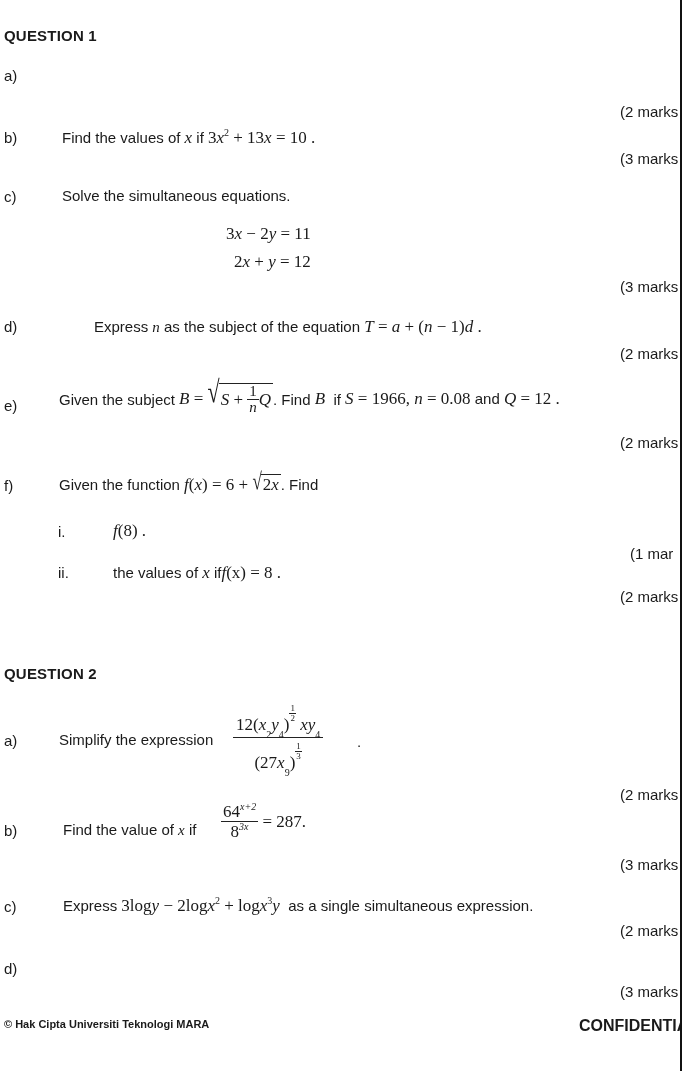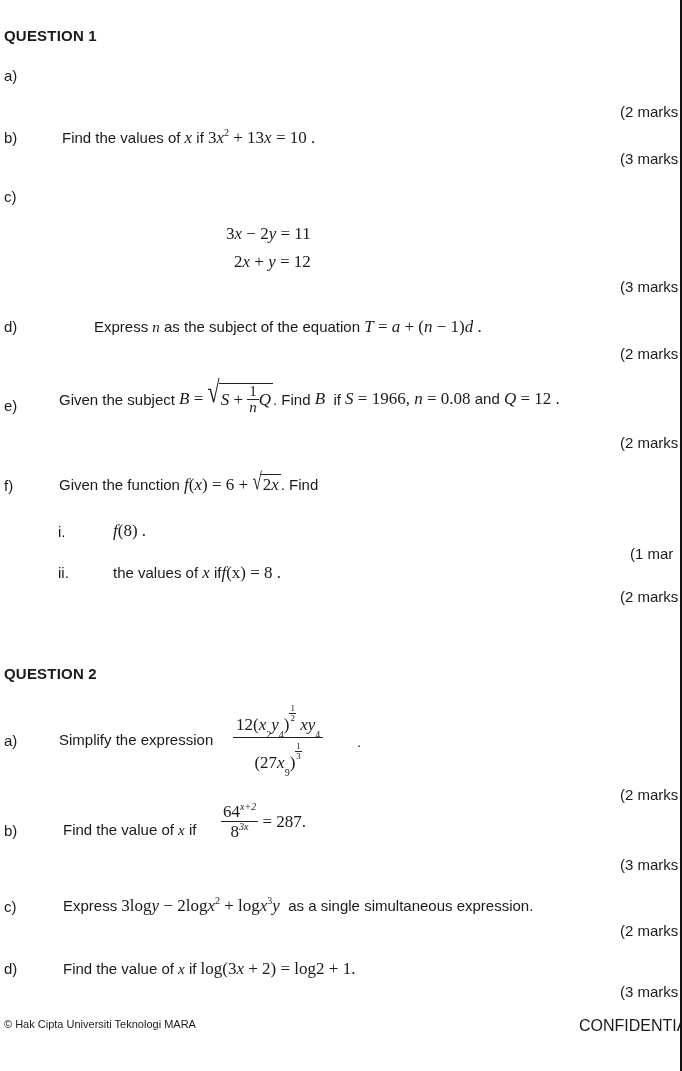--- a/index.html
+++ b/index.html
@@ -20,21 +20,21 @@
     sup { font-size: 10px; vertical-align: 7px; line-height: 0; }
     .frac { display: inline-block; vertical-align: middle; text-align: center; }
     .frac .num { display: block; padding: 0 2px; border-bottom: 1px solid #222; }
     .frac .den { display: block; padding: 0 2px; }
     .sfrac { display: inline-block; vertical-align: middle; text-align: center; font-size: 9px; line-height: 9px; }
     .sfrac .num { display: block; border-bottom: 1px solid #222; padding: 0 1px; }
     .sfrac .den { display: block; padding: 0 1px; }
     .sqrt { display: inline-flex; align-items: stretch; }
     .sqrt .rad { font-size: 22px; line-height: 1; transform: scaleY(1.4); display: inline-block; margin-right: -1px; }
     .sqrt .under { border-top: 1px solid #222; padding: 0 2px; display: inline-flex; align-items: center; }
-    .footer { font-size: 11px; font-weight: normal; }
+    .footer { font-size: 11px; font-weight: bold; }
   </style>
 </head>
 <body>
 
 <div class="page">
 
   <div class="abs qtitle" style="left:4px; top:11px;">QUESTION 1</div>
 
   <div class="abs lbl" style="left:4px; top:51px;">a)</div>
   <div class="abs marks" style="top:87px;">(2 marks</div>
@@ -42,20 +42,21 @@
   <div class="abs lbl" style="left:4px; top:113px;">b)</div>
   <div class="abs txt" style="left:62px; top:112px;">
     <span>Find the values of</span>
     <i class="m">x</i>
     <span>if</span>
     <span class="mm"><span>3</span><i class="m">x</i><sup>2</sup><span> + 13</span><i class="m">x</i><span> = 10 .</span></span>
   </div>
   <div class="abs marks" style="top:134px;">(3 marks</div>
 
   <div class="abs lbl" style="left:4px; top:172px;">c)</div>
+  <div class="abs txt" style="left:62px; top:171px;">Solve the simultaneous equations.</div>
   <div class="abs mm" style="left:226px; top:208px;"><span>3</span><i class="m">x</i><span> − 2</span><i class="m">y</i><span> = 11</span></div>
   <div class="abs mm" style="left:234px; top:236px;"><span>2</span><i class="m">x</i><span> + </span><i class="m">y</i><span> = 12</span></div>
   <div class="abs marks" style="top:262px;">(3 marks</div>
 
   <div class="abs lbl" style="left:4px; top:302px;">d)</div>
   <div class="abs txt" style="left:62px; top:301px;margin-left:32px;">
     <span>Express</span>
     <i class="m" style="font-size:15px">n</i>
     <span>as the subject of the equation</span>
     <span class="mm"><i class="m">T</i><span> = </span><i class="m">a</i><span> + (</span><i class="m">n</i><span> − 1)</span><i class="m">d</i><span> .</span></span>
@@ -152,25 +153,19 @@
 
   <div class="abs lbl" style="left:4px; top:882px;">c)</div>
   <div class="abs txt" style="left:63px; top:880px;">
     <span>Express</span>
     <span class="mm"><span>3log</span><i class="m">y</i><span> − 2log</span><i class="m">x</i><sup>2</sup><span> + log</span><i class="m">x</i><sup>3</sup><i class="m">y</i></span>
     &nbsp;<span>as a single simultaneous expression.</span>
   </div>
   <div class="abs marks" style="top:906px;">(2 marks</div>
 
   <div class="abs lbl" style="left:4px; top:944px;">d)</div>
-  <div class="abs txt" style="left:63px; top:943px;">
-    <span>Find the value of</span>
-    <i class="m" style="font-size:15px">x</i>
-    <span>if</span>
-    <span class="mm"><span>log(3</span><i class="m">x</i><span> + 2) = log2 + 1.</span></span>
-  </div>
   <div class="abs marks" style="top:967px;">(3 marks</div>
 
   <div class="abs footer" style="left:4px; top:1002px;">© Hak Cipta Universiti Teknologi MARA</div>
   <div class="abs footer" style="left:579px; top:1001px; font-size:16px;">CONFIDENTIA</div>
 </div>
 
 <div class="edge"></div>
 
 </body></html>

